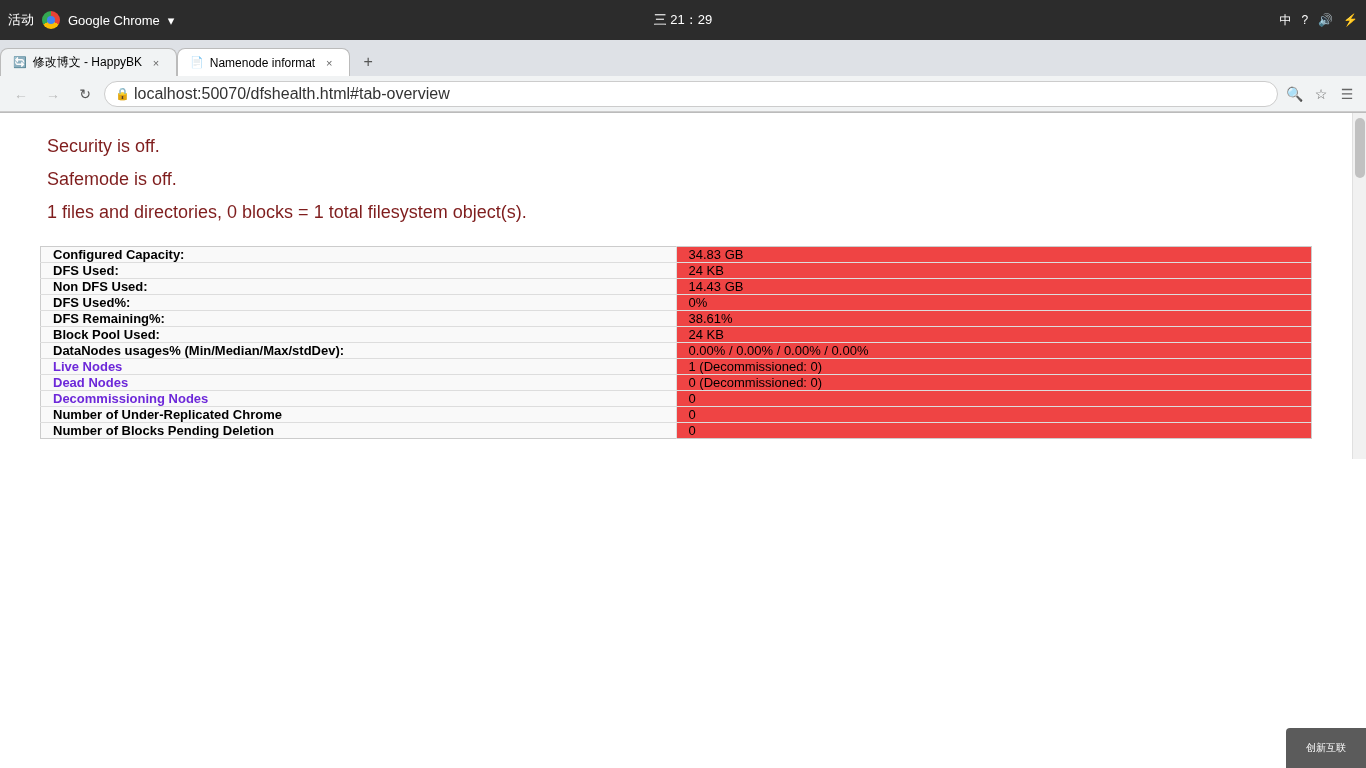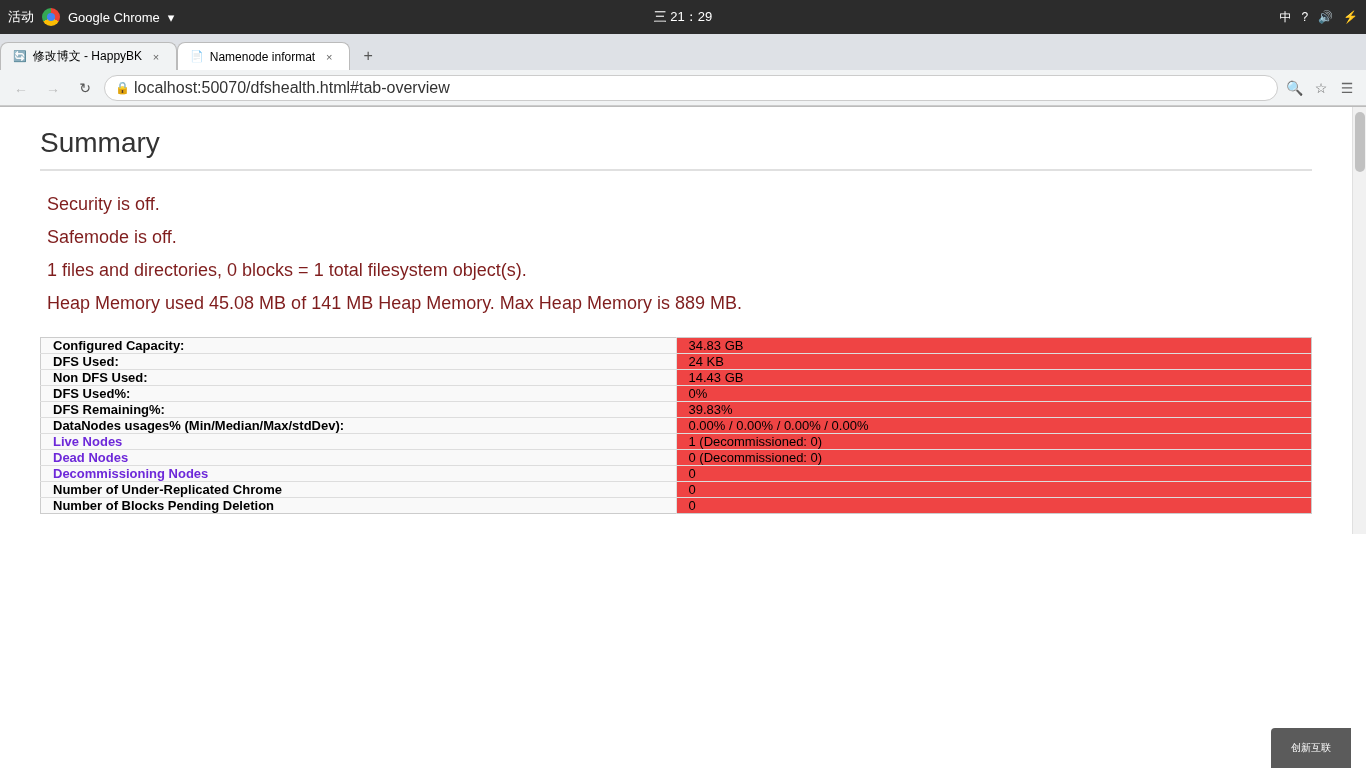--- a/index.html
+++ b/index.html
@@ -2,21 +2,21 @@
 <html><head>
   <meta charset="utf-8">
   <style>
     * { margin: 0; padding: 0; box-sizing: border-box; }
     body { font-family: Arial, sans-serif; font-size: 13px; background: #fff; color: #000; }
 
     
     .os-bar {
       background: #2c2c2c;
       color: #fff;
-      height: 34px;
+      height: 40px;
       display: flex;
       align-items: center;
       padding: 0 8px;
       font-size: 13px;
     }
     .os-bar-left { display: flex; align-items: center; gap: 8px; flex: 1; }
     .os-bar-center { flex: 1; text-align: center; }
     .os-bar-right { flex: 1; display: flex; align-items: center; justify-content: flex-end; gap: 10px; font-size: 12px; }
     .chrome-icon {
       width: 18px; height: 18px; border-radius: 50%;
@@ -114,21 +114,21 @@
     }
     .summary-table td:first-child {
       width: 50%; font-weight: bold; background: #f9f9f9;
       border-right: 1px solid #ddd;
     }
     .summary-table td:last-child { background: #ef4444; }
     .link-cell { color: #6d28d9; text-decoration: none; cursor: pointer; }
 
     
     .watermark {
-      position: fixed; bottom: 0; right: 15px;
+      position: fixed; bottom: 0; right: 0;
       width: 80px; height: 40px;
       background: #333; border-radius: 4px 0 0 0;
       display: flex; align-items: center; justify-content: center;
       color: #fff; font-size: 10px; opacity: 0.8;
     }
   </style>
 </head>
 <body>
 
 <div class="os-bar">
@@ -176,26 +176,24 @@
     <div class="address-right">
       <div class="addr-icon">🔍</div>
       <div class="addr-icon">☆</div>
       <div class="addr-icon">☰</div>
     </div>
   </div>
 </div>
 
 <div class="page-container">
   <div class="page-content">
-    <h1 class="summary-title">Summary</h1>
 
     <p class="info-text">Security is off.</p>
     <p class="info-text">Safemode is off.</p>
     <p class="info-text">1 files and directories, 0 blocks = 1 total filesystem object(s).</p>
-    <p class="info-text">Heap Memory used 45.08 MB of 141 MB Heap Memory. Max Heap Memory is 889 MB.</p>
 
     <table class="summary-table">
       <tbody id="table-body">
       <tr>
             <td>Configured Capacity:</td>
             <td>34.83 GB</td>
           </tr>
           <tr>
             <td>DFS Used:</td>
             <td>24 KB</td>
@@ -203,21 +201,25 @@
           <tr>
             <td>Non DFS Used:</td>
             <td>14.43 GB</td>
           </tr>
           <tr>
             <td>DFS Used%:</td>
             <td>0%</td>
           </tr>
           <tr>
             <td>DFS Remaining%:</td>
-            <td>39.83%</td>
+            <td>38.61%</td>
+          </tr>
+          <tr>
+            <td>Block Pool Used:</td>
+            <td>24 KB</td>
           </tr>
           <tr>
             <td>DataNodes usages% (Min/Median/Max/stdDev):</td>
             <td>0.00% / 0.00% / 0.00% / 0.00%</td>
           </tr>
           <tr>
             <td><a class="link-cell">Live Nodes</a></td>
             <td>1 (Decommissioned: 0)</td>
           </tr>
           <tr>

